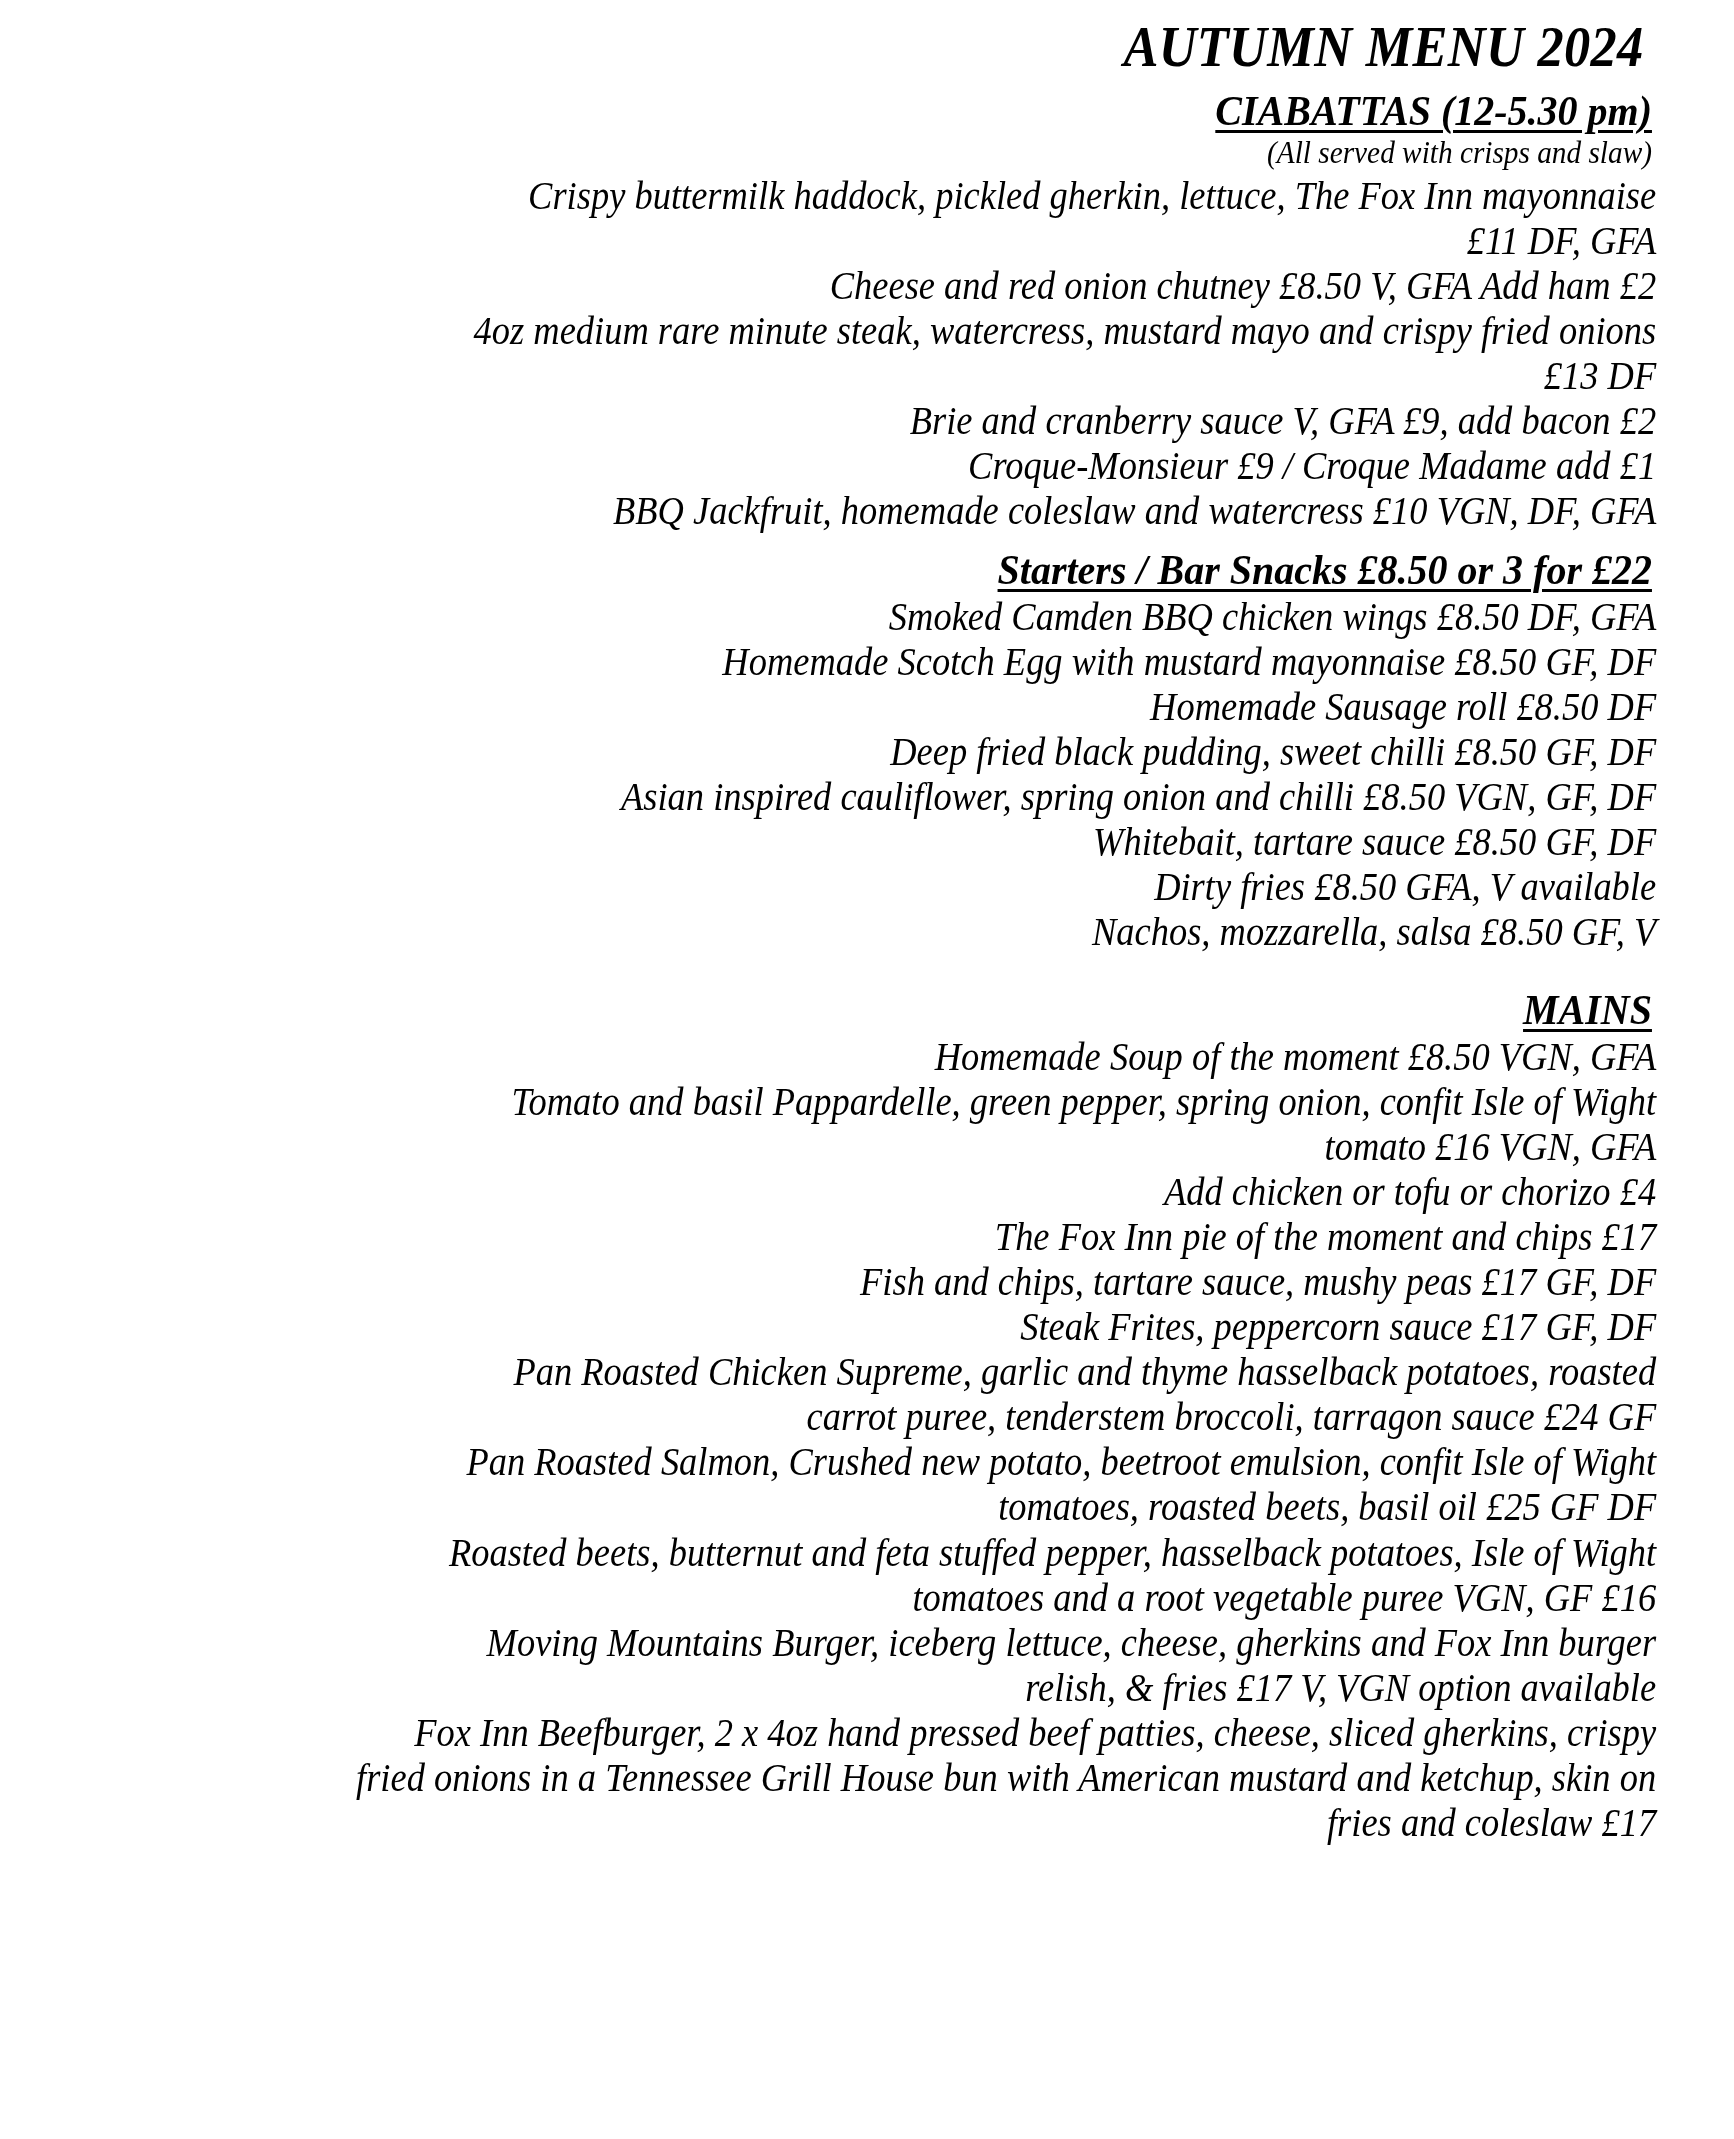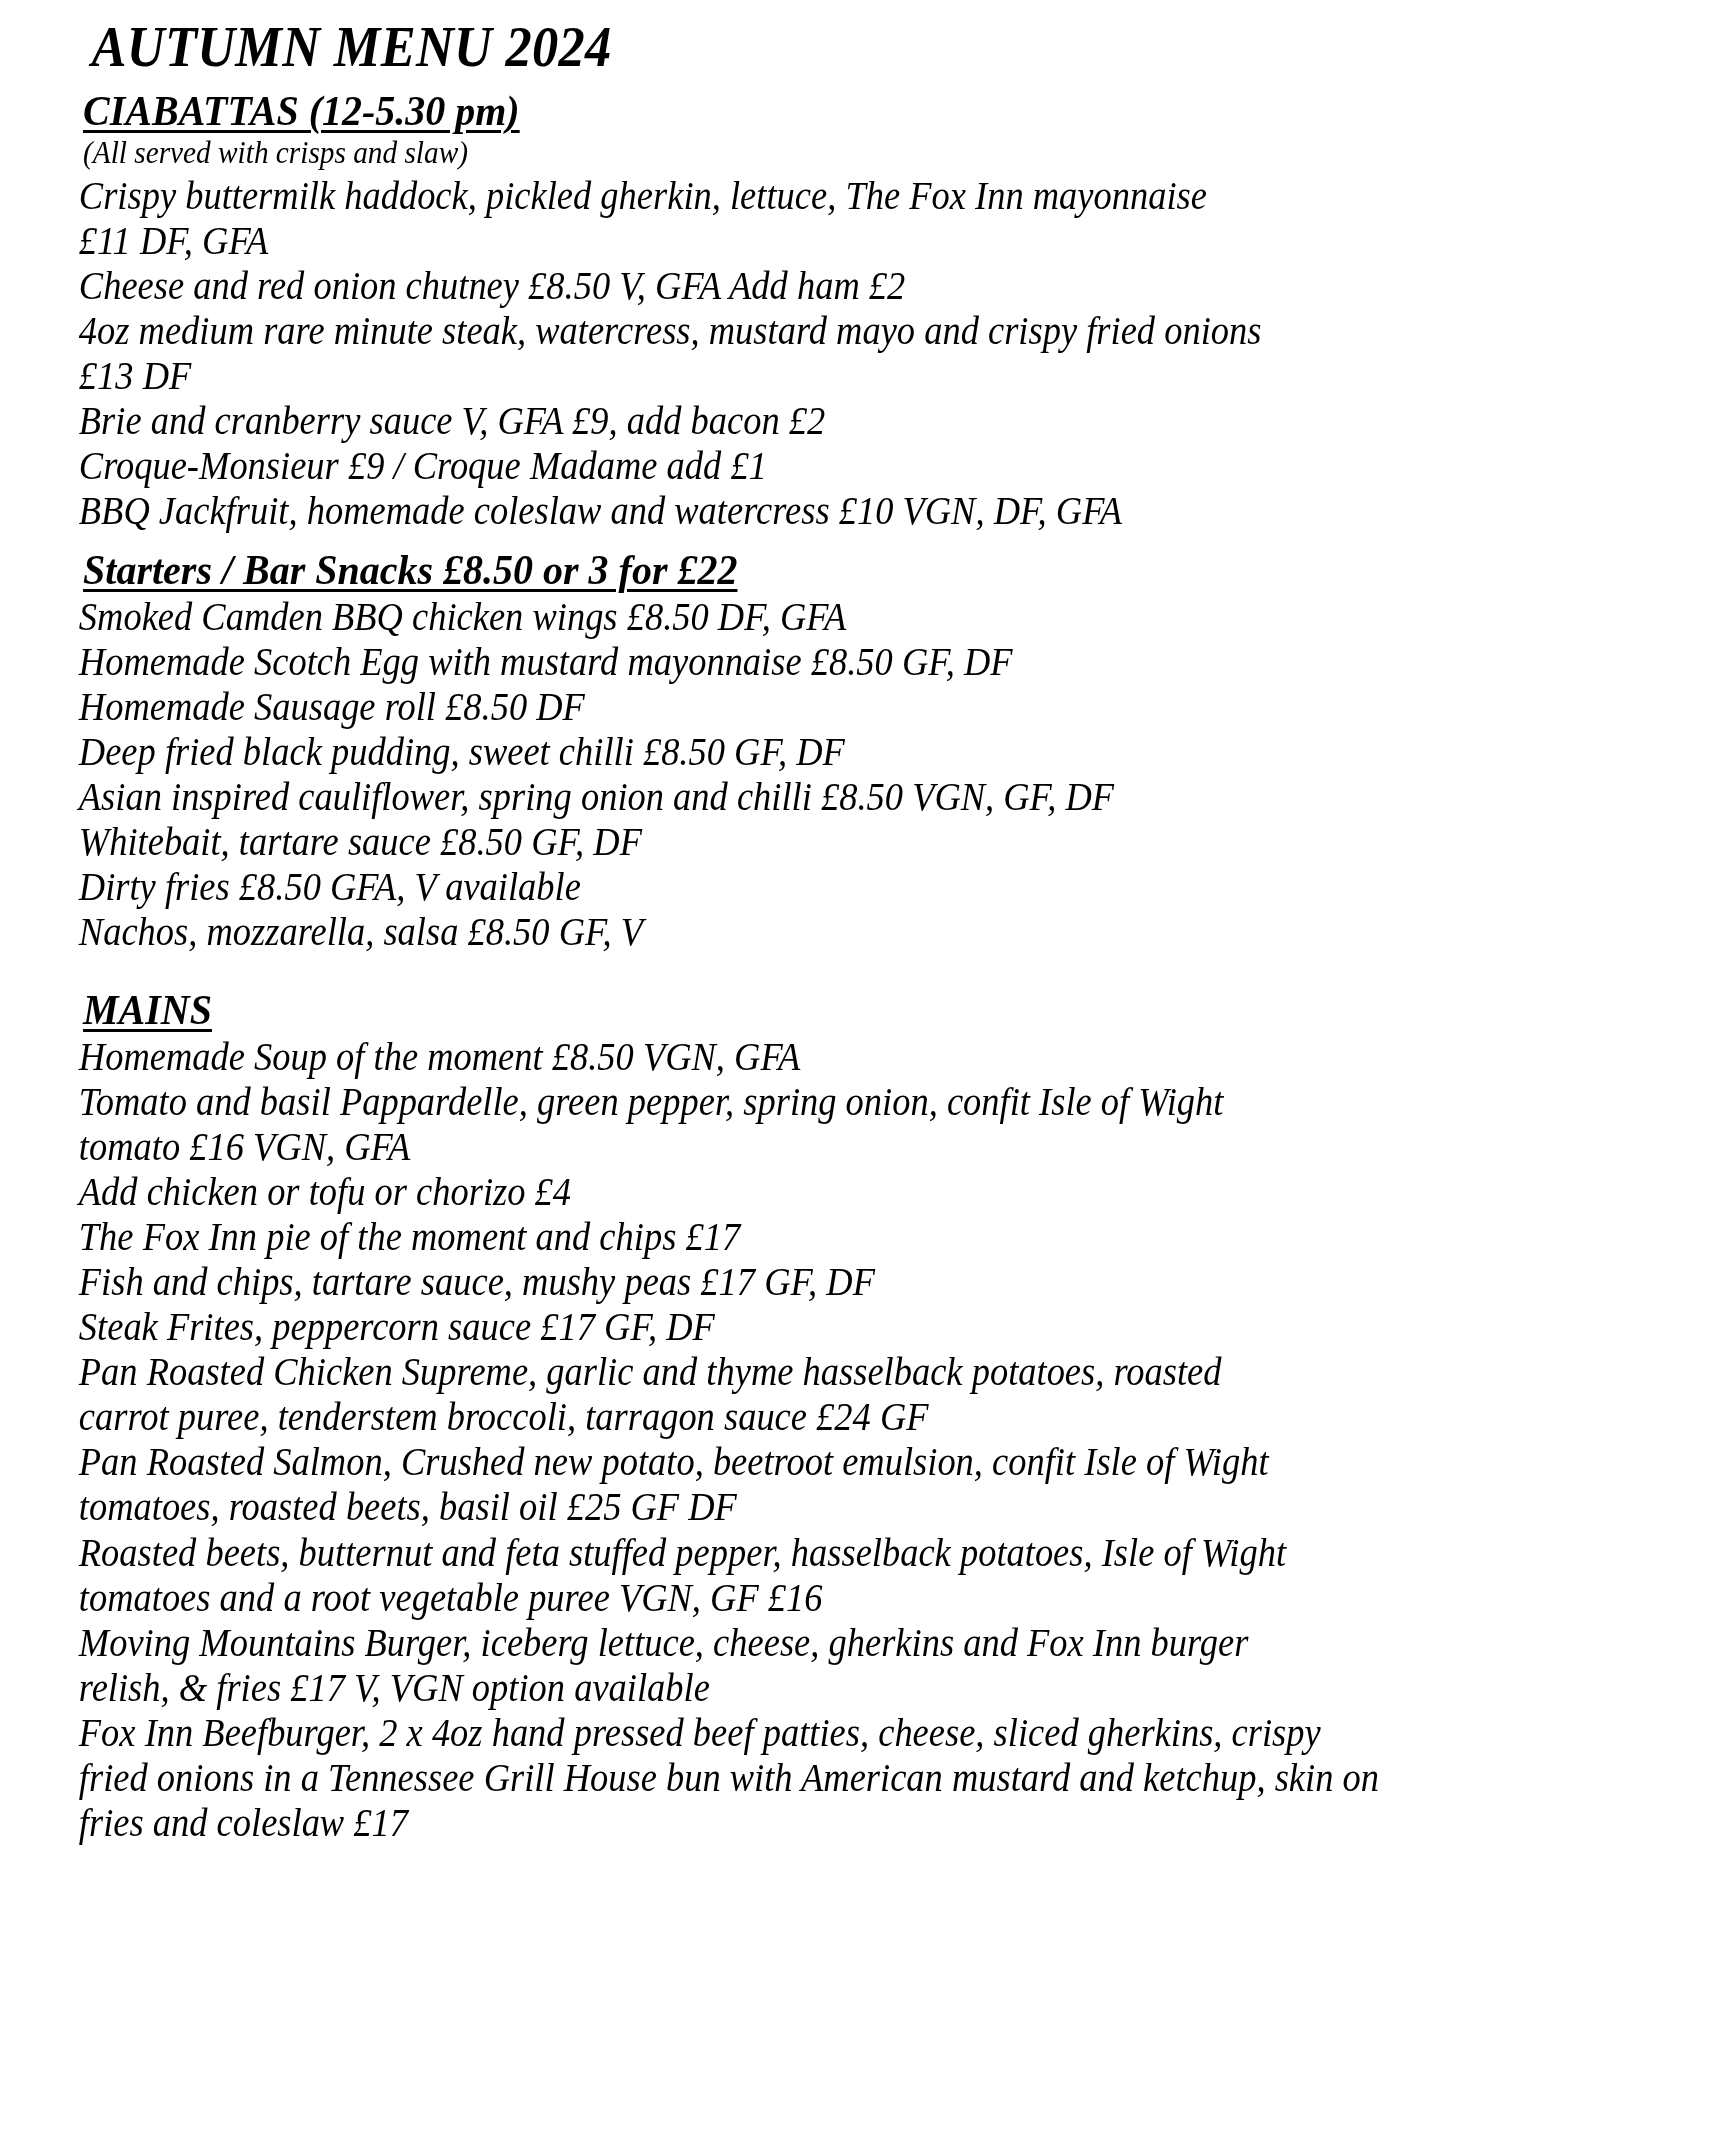--- a/index.html
+++ b/index.html
@@ -15,21 +15,21 @@
     color: #000000;
     overflow: hidden;
   }
 
   .menu-page {
     width: 1735px;
     min-height: 2140px;
     box-sizing: border-box;
     padding: 18px 24px 0 24px;
     background: #ffffff;
-    text-align: left;
+    text-align: right;
   }
 
   
   .menu-title {
     font-style: italic;
     font-weight: bold;
     font-size: 57px;
     line-height: 1.02;
     letter-spacing: 0.3px;
     margin: 0 0 11.2px 0;

